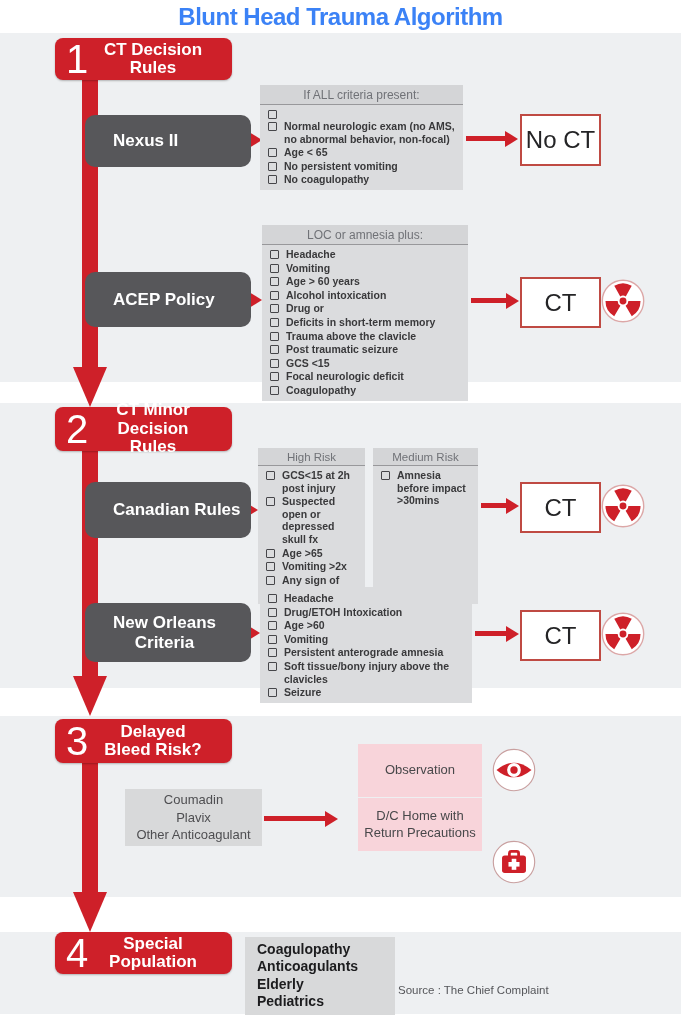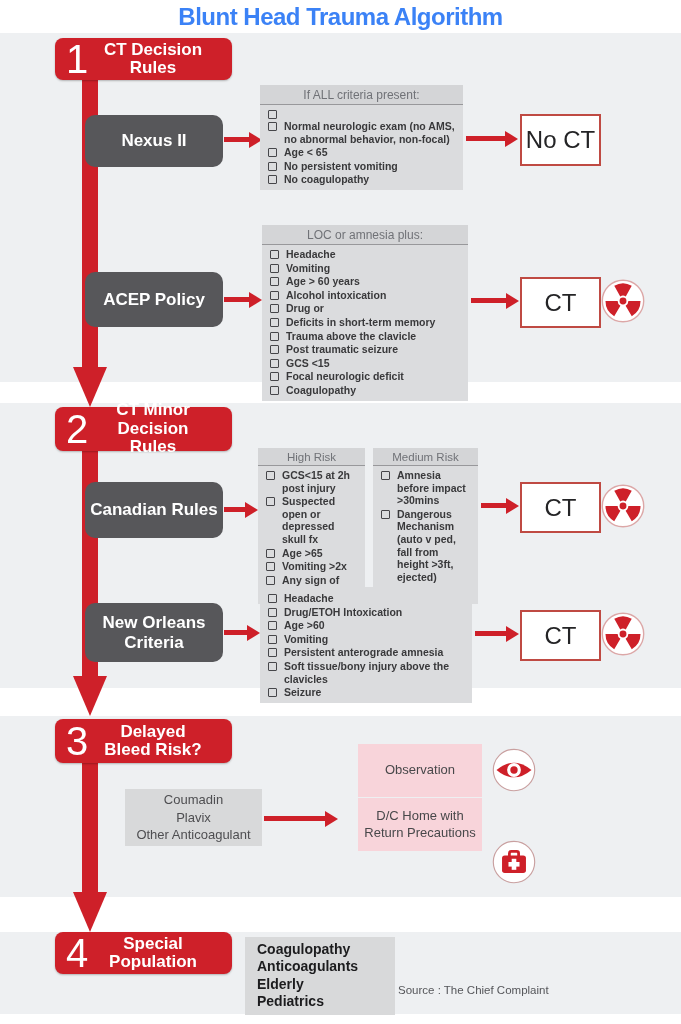--- a/index.html
+++ b/index.html
@@ -13,22 +13,22 @@
   .varrow{position:absolute;left:73px;width:0;height:0;border-left:17px solid transparent;
           border-right:17px solid transparent;border-top:40px solid #ce2029;z-index:1;}
   
   .badge{position:absolute;left:55px;width:177px;height:42px;background:#ce2029;border-radius:8px;
          color:#fff;display:flex;align-items:center;z-index:2;box-shadow:0 1px 2px rgba(0,0,0,.25);}
   .badge .num{width:44px;text-align:center;font-size:40px;font-weight:300;line-height:0.9;}
   .badge .blabel{flex:1;text-align:center;font-weight:700;font-size:17px;line-height:1.08;
                  white-space:pre-line;padding-right:25px;}
   
   .darkbox{position:absolute;left:85px;width:138px;background:#57575a;border-radius:10px;color:#fff;
-           font-weight:700;font-size:17px;display:flex;align-items:center;justify-content:center;
-           text-align:center;white-space:pre-line;line-height:1.15;z-index:2;}
+           font-weight:700;font-size:17px;display:flex;align-items:center;
+           text-align:center;white-space:pre-line;line-height:1.15;z-index:2;padding-left:28px;}
   
   .critbox{position:absolute;background:#dbdcde;z-index:2;padding-bottom:4px;}
   .crithead{text-align:center;color:#707277;font-size:12px;padding:3px 0 2px;background:#d4d5d7;
             border-bottom:1px solid #98989b;margin-bottom:2px;}
   .crititem{display:flex;font-size:10.5px;font-weight:600;color:#39393b;
             padding:1px 6px 0 8px;line-height:1.2;}
   .cbx{width:7px;height:7px;border:1.3px solid #46464a;margin:2px 7px 0 0;flex:none;
        border-radius:1px;background:#fff0;}
   .twocol{position:absolute;display:flex;gap:5px;z-index:2;background:transparent;}
   .twocol .col{background:#dbdcde;padding-bottom:5px;}
@@ -226,24 +226,20 @@
         </div>
     </div>
     <div class="col" style="flex:1;">
       <div class="crithead">Medium Risk</div>
       <div>
 
       <div class="crititem">
             <span class="cbx"></span>
             <span class="ctext">Amnesia before impact &gt;30mins</span>
           </div>
-          <div class="crititem">
-            <span class="cbx"></span>
-            <span class="ctext">Dangerous Mechanism (auto v ped, fall from height &gt;3ft, ejected)</span>
-          </div>
         </div>
     </div>
   </div>
   <div class="harrow" style="left:481px;top:503px;width:26px;"></div>
   <div class="outcome" style="top:482px;">
     <span>CT</span>
   </div>
   <div class="icircle" style="left:600px;top:483px;">
     <svg viewBox="0 0 100 100">
       <circle cx="50" cy="50" r="45" fill="#fff" stroke="#dca7a7" stroke-width="3"></circle>

